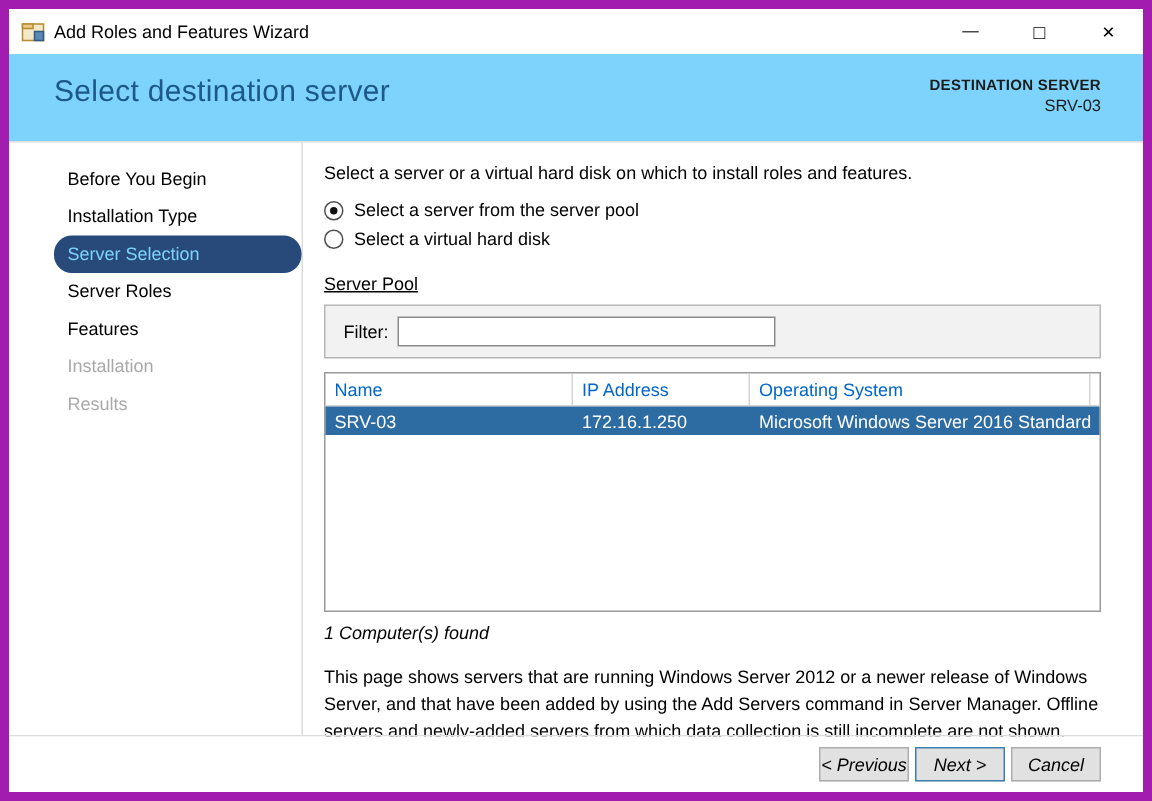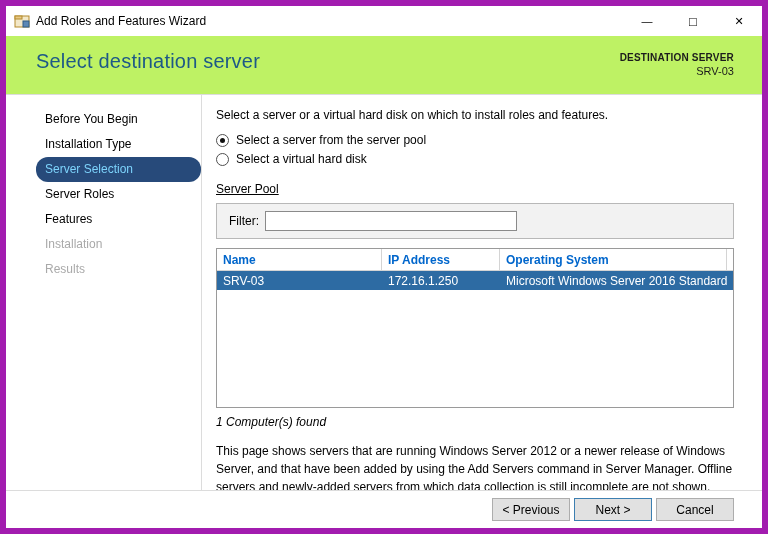--- a/index.html
+++ b/index.html
@@ -31,21 +31,21 @@
     display: flex; align-items: center; justify-content: center;
     font-size: 11px; color: #000; cursor: default;
   }
   .tb-btn.maxi { font-size: 13px; }
 
   
   .header {
     flex: 0 0 58px;
     display: flex; justify-content: space-between; align-items: flex-start;
     padding: 14px 28px 0 30px;
-    background: #bef264;
+    background: #7dd3fc;
   }
   .page-title { font-size: 20px; font-weight: 400; color: #1d5987; letter-spacing: 0.2px; }
   .dest { text-align: right; padding-top: 2px; }
   .dest-label { font-size: 10px; font-weight: 700; color: #1c1c1c; letter-spacing: 0.2px; }
   .dest-server { font-size: 11px; color: #1c1c1c; margin-top: 2px; }
 
   .hdiv { border-top: 1px solid #dcdcdc; flex: 0 0 1px; }
 
   
   .body { flex: 1 1 auto; display: flex; min-height: 0; }
@@ -107,21 +107,20 @@
     display: flex; height: 22px; flex: 0 0 22px;
     border-bottom: 1px solid #d4d4d4;
     align-items: stretch;
   }
   .th {
     font-size: 12px; color: #0066cc;
     display: flex; align-items: center;
     padding-left: 6px;
     border-right: 1px solid #d4d4d4;
     cursor: default;
-    font-weight: bold;
   }
   .col-name { width: 165px; flex: 0 0 165px; }
   .col-ip   { width: 118px; flex: 0 0 118px; }
   .col-os   { width: 227px; flex: 0 0 227px; }
   .col-extra{ flex: 1 1 auto; border-right: none; }
   .trow {
     display: flex; height: 19px; flex: 0 0 19px;
     align-items: center; font-size: 12px;
   }
   .trow.selected { background: #2d6ba3; color: #fff; }
@@ -133,26 +132,27 @@
   .note { margin-top: 13px; line-height: 1.5; }
 
   
   .fdiv { border-top: 1px solid #dcdcdc; flex: 0 0 1px; }
   .footer {
     flex: 0 0 37px;
     display: flex; align-items: center; justify-content: flex-end;
     padding-right: 28px; background: #fff;
   }
   .btn {
-    width: 78px; height: 23px;
+    width: 60px; height: 23px;
     margin-left: 4px;
     background: #e1e1e1; border: 1px solid #adadad;
     font-family: "Liberation Sans", sans-serif;
     font-size: 12px; color: #000;
     cursor: default;
+    font-style: italic;
   }
   .btn.default { border-color: #3c7fb1; }
   .btn.install { margin-left: 31px; color: #9d9d9d; background: #e7e7e7; border-color: #c0c0c0; }
 </style>
 </head>
 <body>
 
 <div class="window">
 
   <div class="titlebar">

